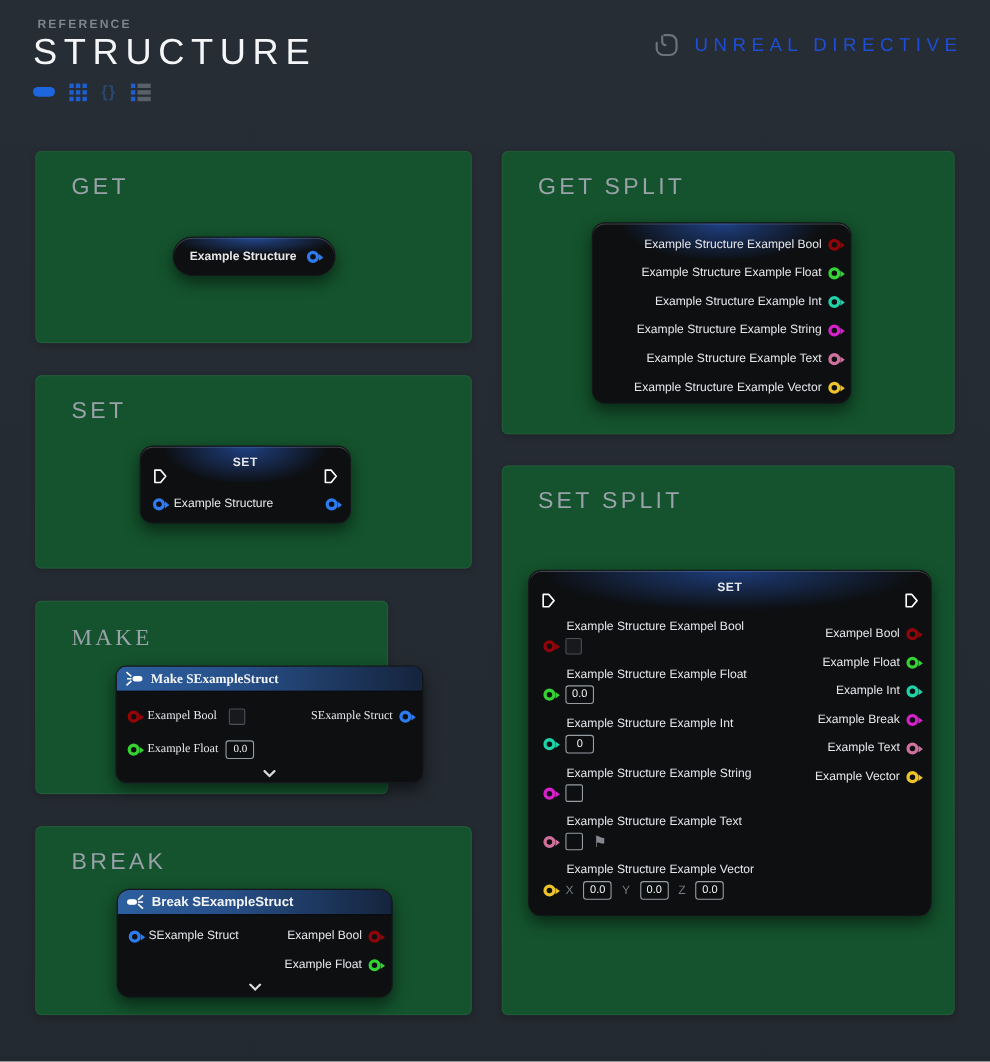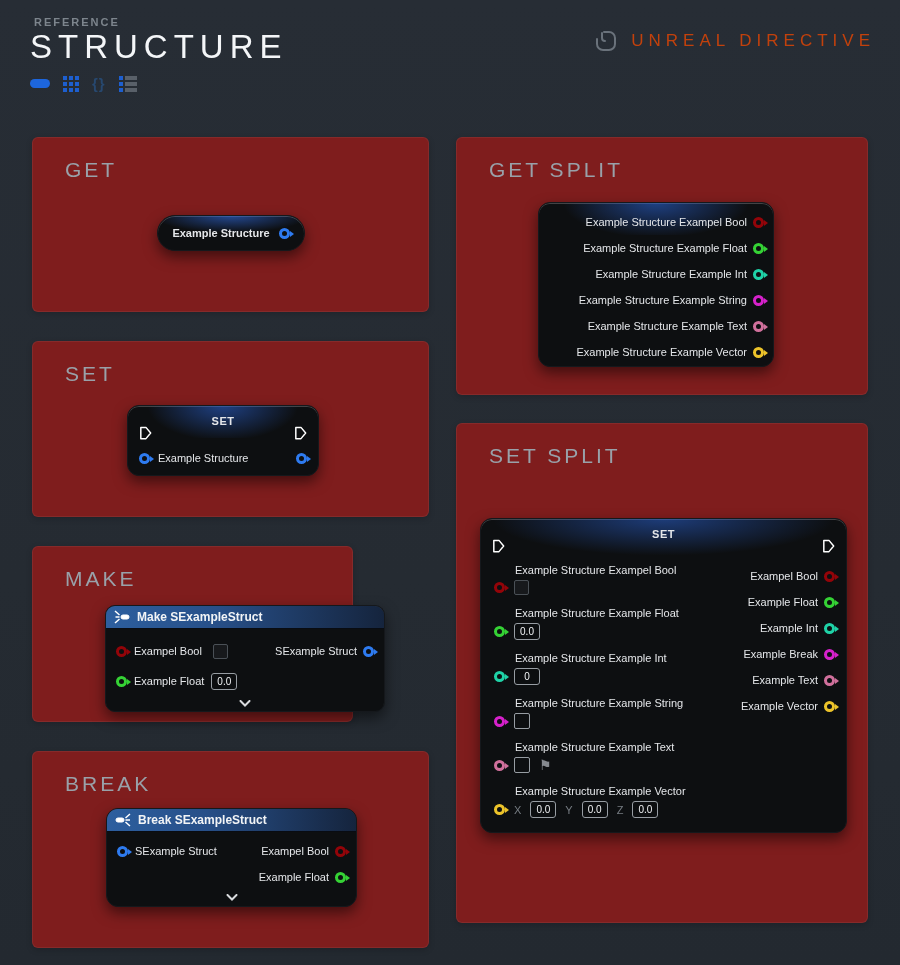--- a/index.html
+++ b/index.html
@@ -16,34 +16,34 @@
   .page-title { position:absolute; left:30px; top:28px; font-size:33px; letter-spacing:6px; font-weight:400; color:#f4f6f8; }
   .toolbar { position:absolute; left:30px; top:75px; display:flex; align-items:center; gap:13px; }
   .icon-pill { width:20px; height:9px; border-radius:5px; background:var(--accent); }
   .icon-grid { display:grid; grid-template-columns:repeat(3,4px); grid-auto-rows:4px; gap:2px; }
   .icon-grid i { background:#1d5fd0; }
   .icon-braces { font-size:15px; font-weight:bold; color:#27486f; letter-spacing:1px; }
   .icon-list { display:flex; flex-direction:column; gap:2px; }
   .icon-list .lr { display:flex; gap:2px; align-items:center; }
   .icon-list .sq { width:4px; height:4px; background:#1d5fd0; }
   .icon-list .bar { width:12px; height:4px; background:#596069; }
-  .brand { position:absolute; right:25px; top:29px; display:flex; align-items:center; gap:13px; color:#c2410c; }
+  .brand { position:absolute; right:25px; top:29px; display:flex; align-items:center; gap:13px; color:#1d4ed8; }
   .brand-text { font-size:17px; letter-spacing:5px; }
   .brand-logo { width:24px; height:24px; }
   .brand-logo path { fill:none; stroke:#6a727b; stroke-width:2; stroke-linecap:round; }
 
   
-  .panel { position:absolute; background:#7f1d1d; border:1px solid rgba(255,255,255,.06); border-radius:6px; box-shadow:0 2px 6px rgba(0,0,0,.18); }
+  .panel { position:absolute; background:#14532d; border:1px solid rgba(255,255,255,.06); border-radius:6px; box-shadow:0 2px 6px rgba(0,0,0,.18); }
   .panel-heading { position:absolute; left:32px; top:20px; font-size:21px; letter-spacing:3px; color:#99a1a9; }
   #panel-get       { left:32px;  top:137px; width:397px; height:175px; }
   #panel-get-split { left:456px; top:137px; width:412px; height:258px; }
   #panel-set       { left:32px;  top:341px; width:397px; height:176px; }
   #panel-set-split { left:456px; top:423px; width:412px; height:500px; }
-  #panel-make      { left:32px;  top:546px; width:321px; height:176px; }
-  #panel-break     { left:32px;  top:751px; width:397px; height:197px; }
+  #panel-make      { left:32px;  top:546px; width:321px; height:176px;font-family:Liberation Serif, serif; }
+  #panel-break     { left:32px;  top:751px; width:397px; height:172px; }
 
   
   .node {
     position:absolute; background:#0d0f11; border:1px solid #15181c; border-radius:12px;
     box-shadow:0 6px 14px rgba(0,0,0,.5), inset 0 1px 0 rgba(255,255,255,.22);
     font-size:11px; color:#e4e6e9; overflow:hidden;
   }
   .node .sheen { position:absolute; left:0; right:0; top:0; height:32px; pointer-events:none;
     background:radial-gradient(55% 150% at 50% 0%, rgba(45,105,225,.55), rgba(45,105,225,0) 72%); }
   

